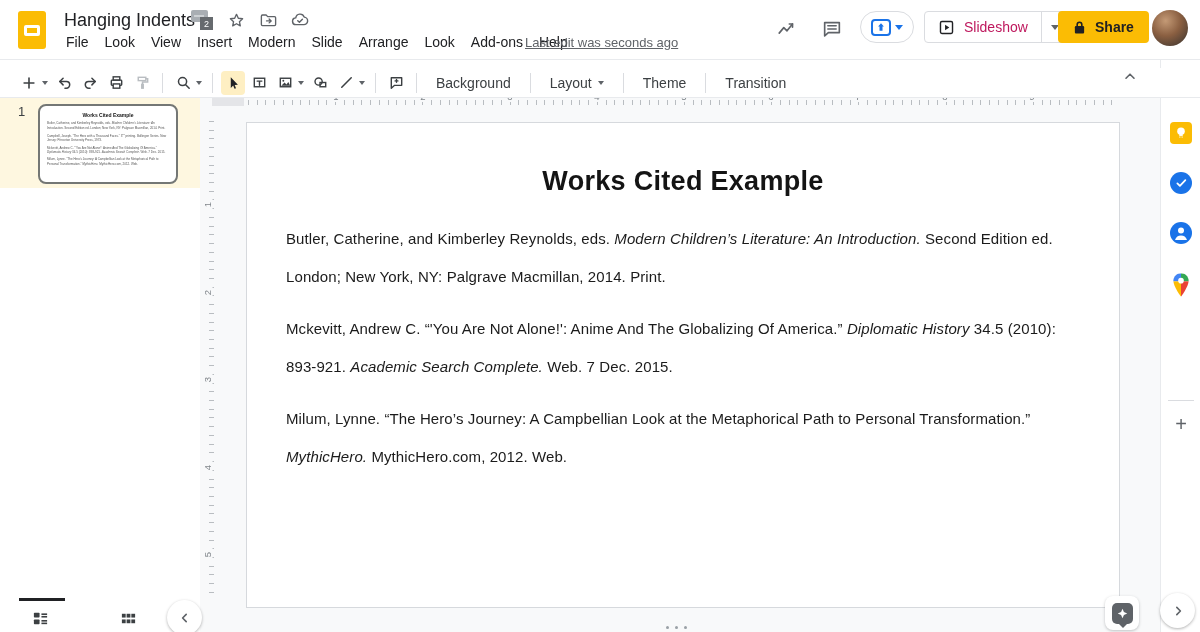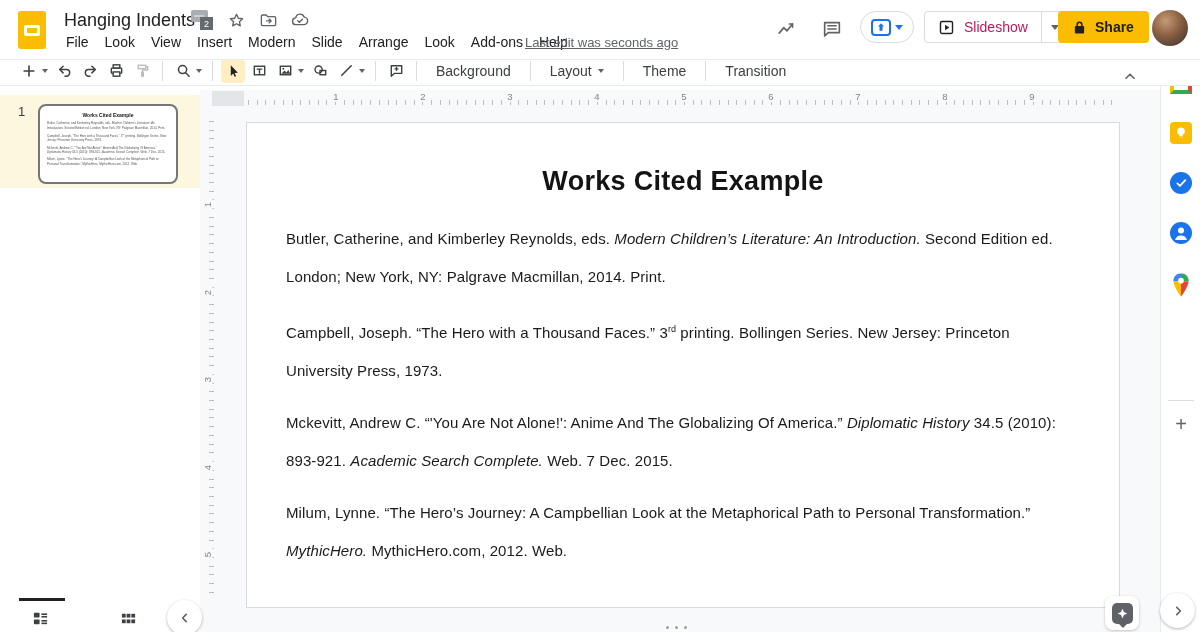--- a/index.html
+++ b/index.html
@@ -29,21 +29,21 @@
   .ss-group { position:absolute; left:924px; top:11px; height:32px; border:1px solid #dadce0; border-radius:4px; background:#fff; display:flex; align-items:stretch; }
   .ss-main { display:flex; align-items:center; gap:9px; padding:0 13px; }
   .ss-label { font-size:14px; font-weight:500; color:#be185d; }
   .ss-caret { width:27px; border-left:1px solid #dadce0; display:flex; align-items:center; justify-content:center; }
   .ss-caret .caret-dn { border-top-color:#5f6368; }
   .share-btn { position:absolute; left:1058px; top:11px; height:32px; padding:0 15px; background:#fbbc04; border-radius:4px; display:flex; align-items:center; gap:9px; }
   .share-label { font-size:14px; font-weight:700; color:#202124; }
   .avatar { position:absolute; left:1152px; top:10px; width:36px; height:36px; border-radius:50%; background:radial-gradient(circle at 38% 30%, #c49a76 0%, #8a5f41 45%, #33302e 100%); }
 
   
-  #toolbar { position:absolute; left:0; top:56px; width:1200px; height:30px; background:#fff; border-bottom:1px solid #e8eaed; display:flex; align-items:center; padding-left:16px; z-index:25; }
+  #toolbar { position:absolute; left:0; top:68px; width:1200px; height:30px; background:#fff; border-bottom:1px solid #e8eaed; display:flex; align-items:center; padding-left:16px; z-index:25; }
   .tbtn { min-width:24px; height:24px; display:flex; align-items:center; justify-content:center; border-radius:4px; margin:0 1px; }
   .tbtn.sel { background:#feefc3; }
   .tcaret { width:0; height:0; border-left:3.5px solid transparent; border-right:3.5px solid transparent; border-top:4px solid #5f6368; margin:0 3px 0 0; }
   .tdiv { width:1px; height:20px; background:#dadce0; margin:0 7px; }
   .txtbtn { font-size:14px; color:#3c4043; padding:3px 12px; border-radius:4px; white-space:nowrap; }
   .tb-collapse { position:absolute; right:58px; top:64px; width:24px; height:24px; display:flex; align-items:center; justify-content:center; z-index:26; }
 
   
   #filmstrip { position:absolute; left:0; top:90px; width:200px; height:510px; background:#fff; z-index:5; }
   .strip-row-sel { position:absolute; left:0; top:5px; width:200px; height:93px; background:#fef7e0; }
@@ -295,21 +295,20 @@
     </div>
     <div class="vruler">
       <span class="vruler-ticks"></span>
       <span id="vnums"><span class="vr-num" style="top: 92px;">1</span><span class="vr-num" style="top: 179.5px;">2</span><span class="vr-num" style="top: 267px;">3</span><span class="vr-num" style="top: 354.5px;">4</span><span class="vr-num" style="top: 442px;">5</span></span>
     </div>
 
     <div class="slide">
       <div class="slide-title">Works Cited Example</div>
       <div class="citations">
           <p class="citation"><span>Butler, Catherine, and Kimberley Reynolds, eds. </span><span class="it">Modern Children’s Literature: An Introduction.</span><span> Second Edition ed. London; New York, NY: Palgrave Macmillan, 2014. Print.</span></p>
-          <p class="citation"><span>Campbell, Joseph. “The Hero with a Thousand Faces.” 3</span><sup>rd</sup><span> printing. Bollingen Series. New Jersey: Princeton University Press, 1973.</span></p>
           <p class="citation"><span>Mckevitt, Andrew C. “'You Are Not Alone!': Anime And The Globalizing Of America.” </span><span class="it">Diplomatic History</span><span> 34.5 (2010): 893-921. </span><span class="it">Academic Search Complete.</span><span> Web. 7 Dec. 2015.</span></p>
           <p class="citation"><span>Milum, Lynne. “The Hero’s Journey: A Campbellian Look at the Metaphorical Path to Personal Transformation.” </span><span class="it">MythicHero.</span><span> MythicHero.com, 2012. Web.</span></p>
         </div>
     </div>
 
     <div class="explore-btn">
       <span class="explore-core">
         <svg width="13" height="13" viewBox="0 0 22 22">
             <polygon points="11,3 13.4,8.6 19,11 13.4,13.4 11,19 8.6,13.4 3,11 8.6,8.6" fill="#fff"></polygon>
           </svg>

